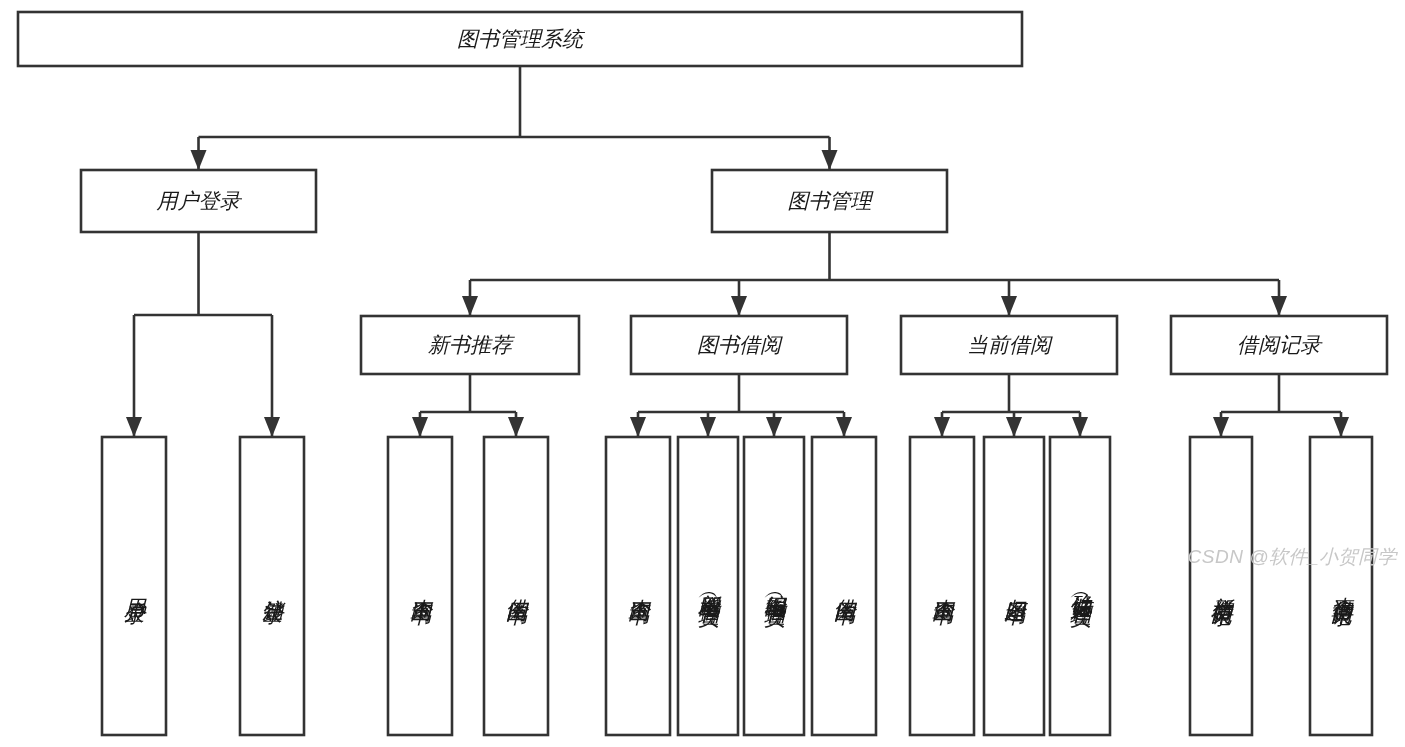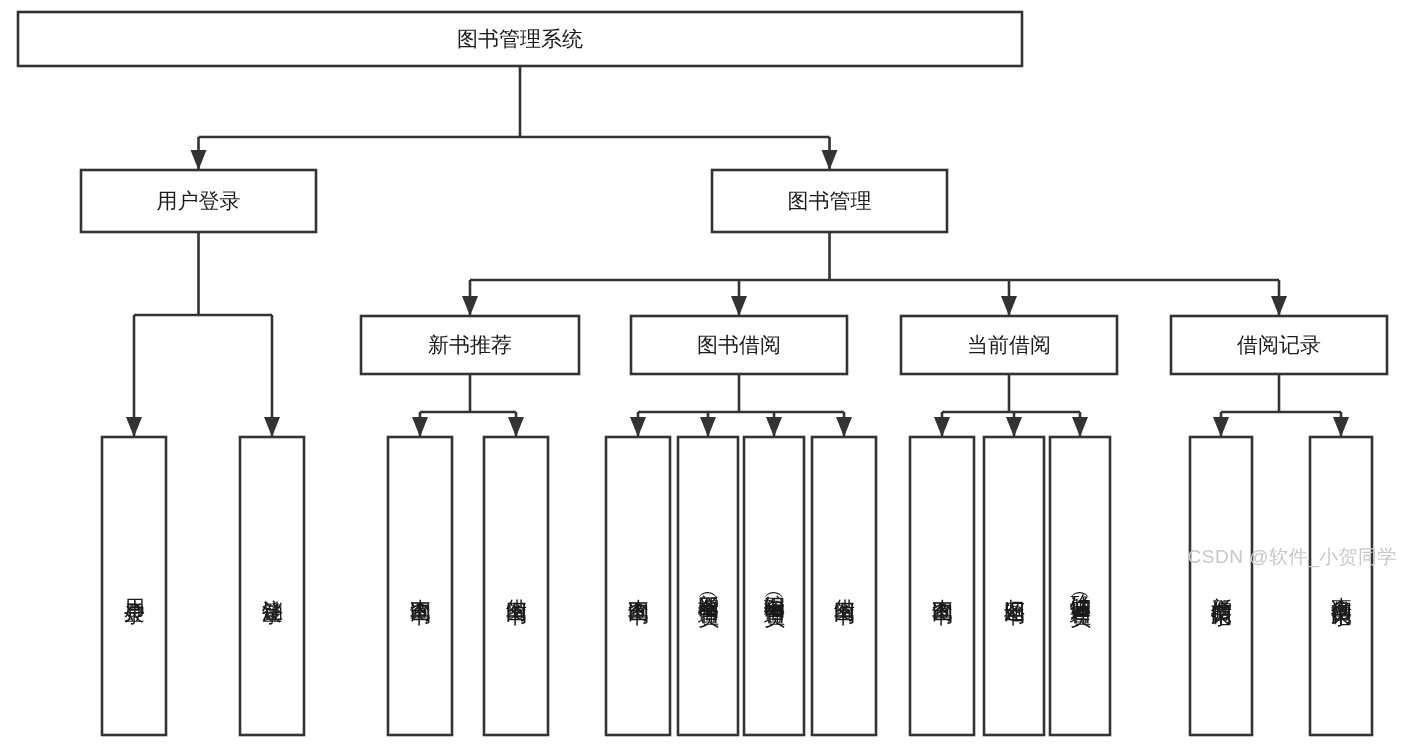--- a/index.html
+++ b/index.html
@@ -13,20 +13,21 @@
     font-family: "Liberation Sans", sans-serif;
     overflow: hidden;
     position: relative;
   }
   #diagram-root {
     position: absolute;
     left: 0;
     top: 0;
     width: 1405px;
     height: 576px;
+    font-style: italic;
   }
   svg#flow {
     display: block;
     width: 1405px;
     height: 747px;
   }
   .node-box {
     fill: #ffffff;
     stroke: #333333;
     stroke-width: 2.6;

